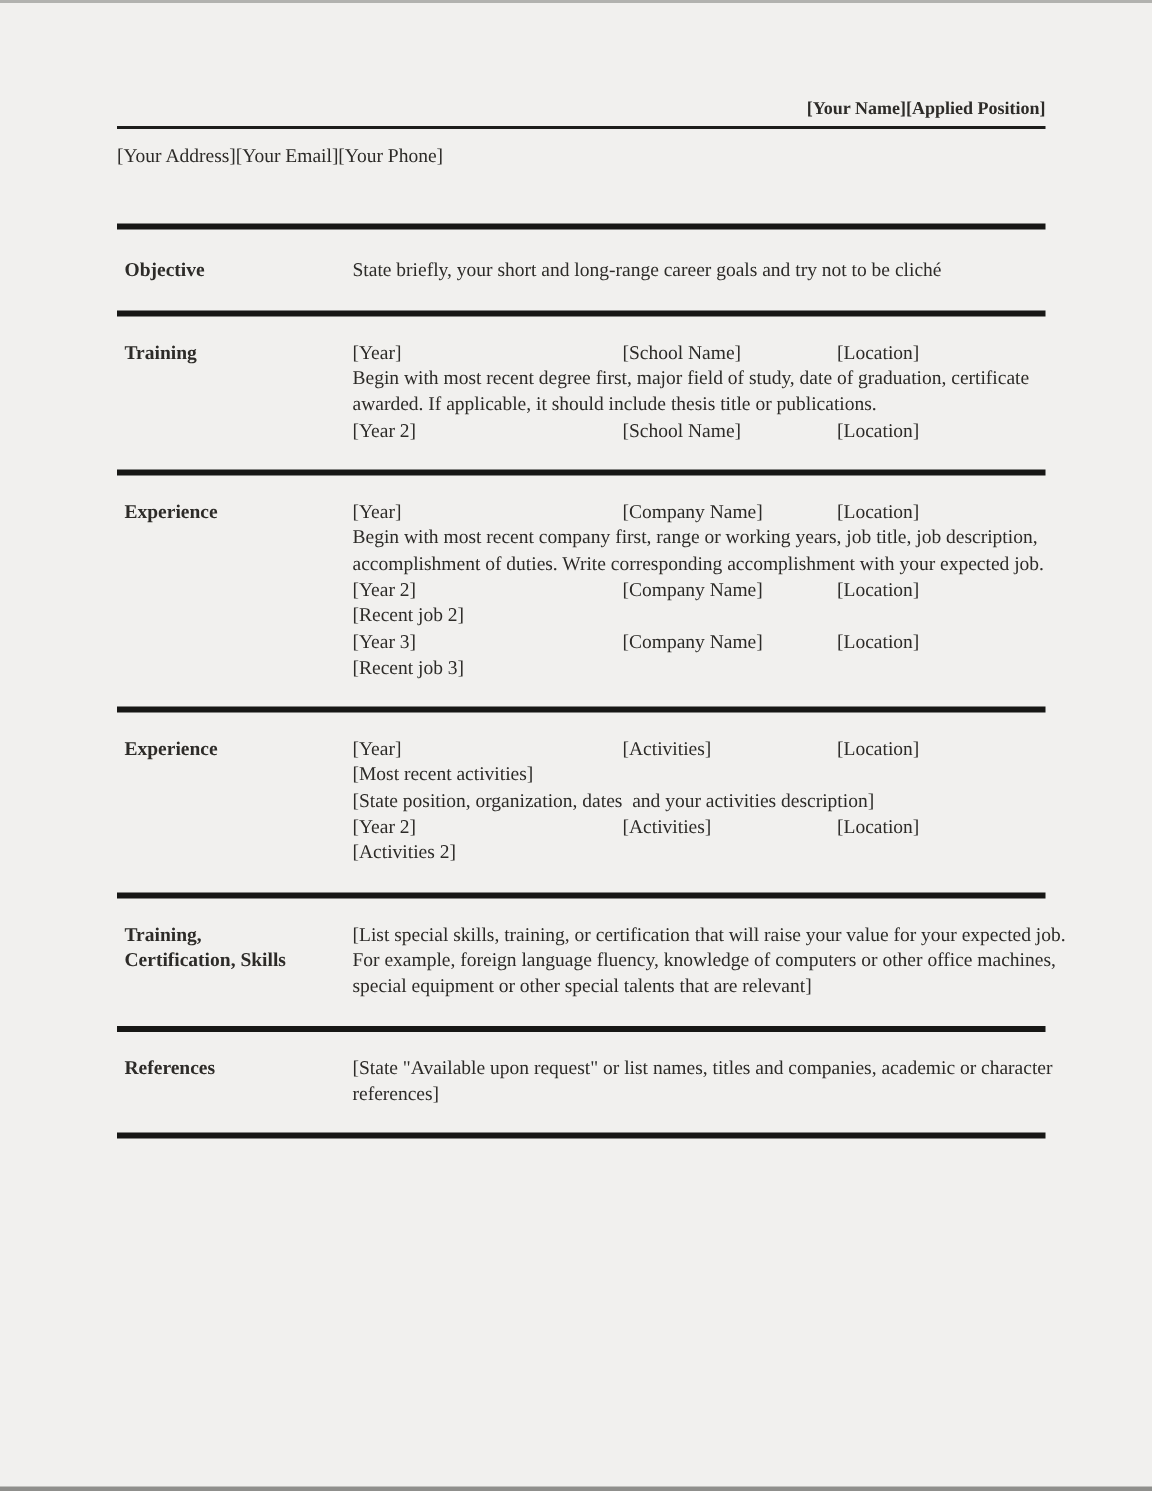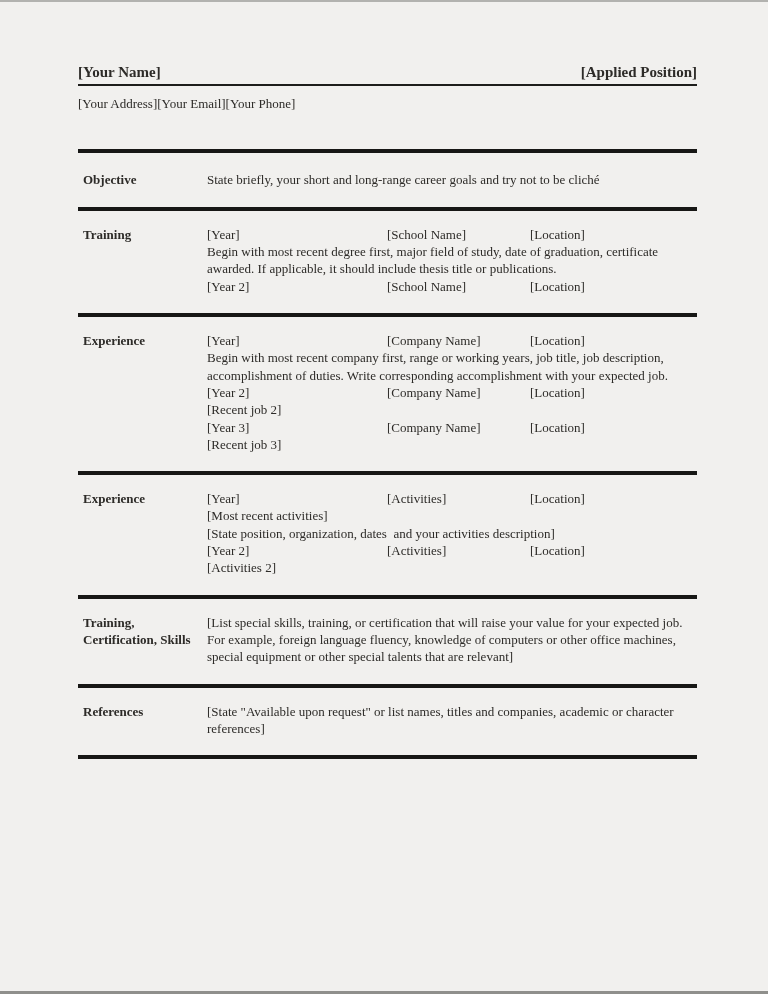--- a/index.html
+++ b/index.html
@@ -16,24 +16,24 @@
     font-size: 13px;
     line-height: 17.3px;
   }
   .doc {
     margin-left: 78px;
     width: 619px;
     padding-top: 62px;
   }
   .header-row {
     display: flex;
-    justify-content: space-between;
+    justify-content: flex-end;
     align-items: flex-end;
     font-weight: bold;
-    font-size: 15px;
+    font-size: 12px;
   }
   .header-rule {
     height: 2px;
     background: #1d1d1b;
     margin-top: 3px;
   }
   .contact {
     margin-top: 9px;
   }
   .sections { margin-top: 36px; }
@@ -51,20 +51,21 @@
     align-items: center;
   }
   .section-label {
     width: 124px;
     flex: 0 0 124px;
     font-weight: bold;
   }
   .section-content {
     width: 490px;
     flex: 0 0 490px;
+    margin-left: 28px;
   }
   .row-cols { display: flex; }
   .cell1 { width: 180px; flex: 0 0 180px; }
   .cell2 { width: 143px; flex: 0 0 143px; }
   .cell3 { flex: 1; }
   .row-text { white-space: pre-wrap; }
 </style>
 </head>
 <body>
 

